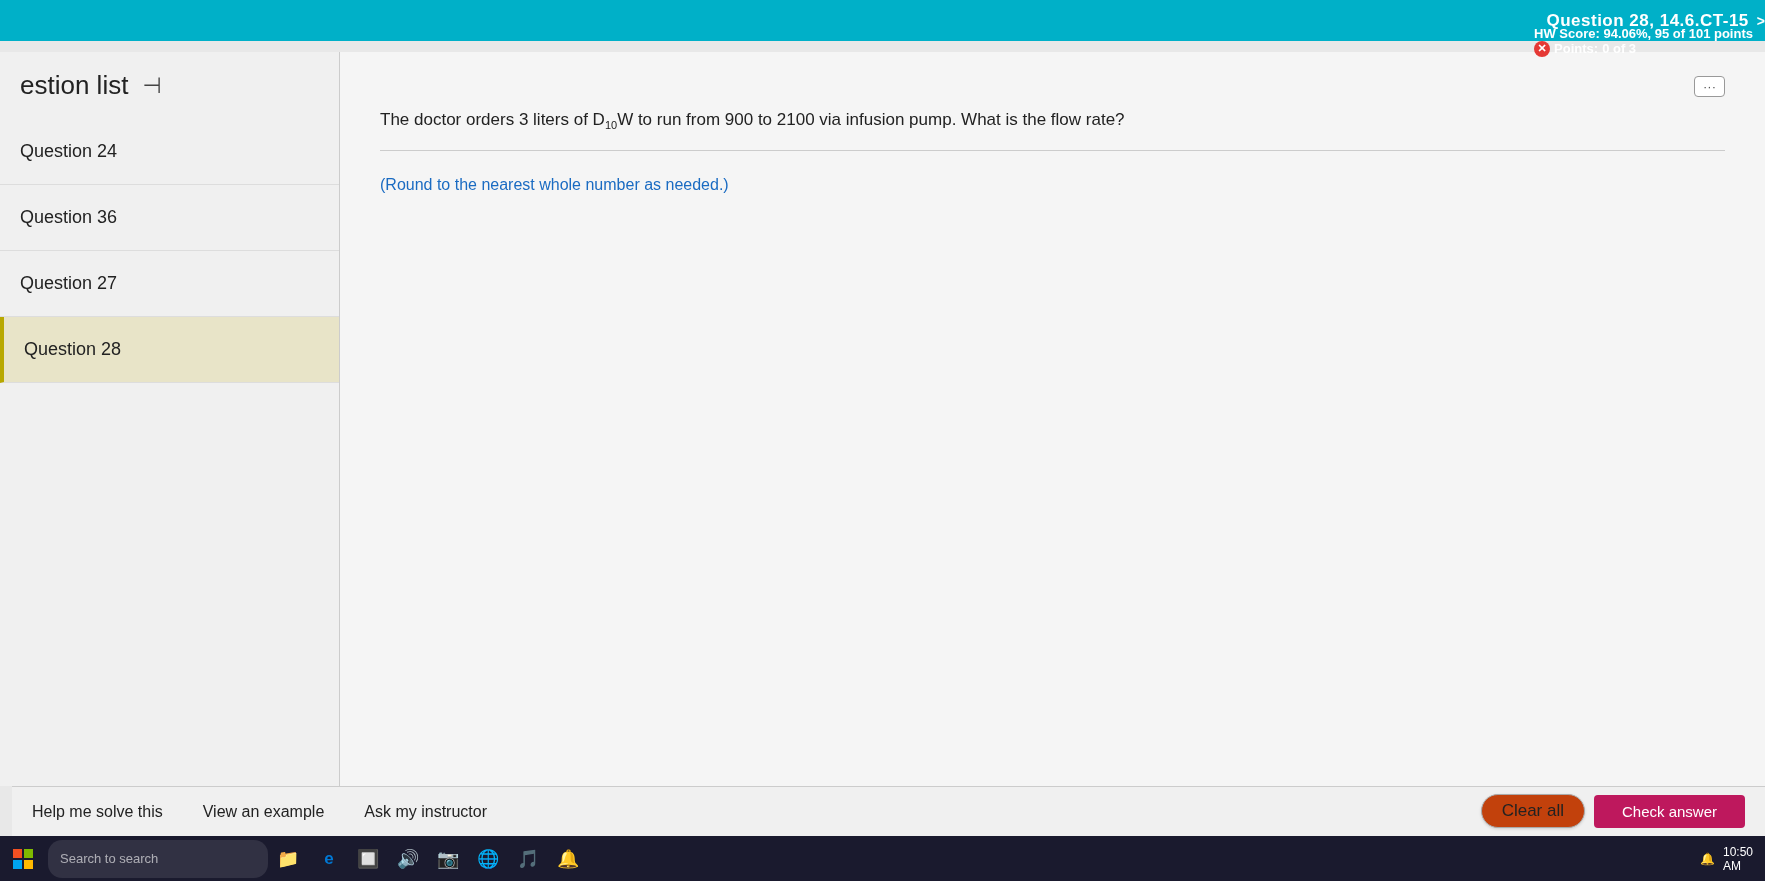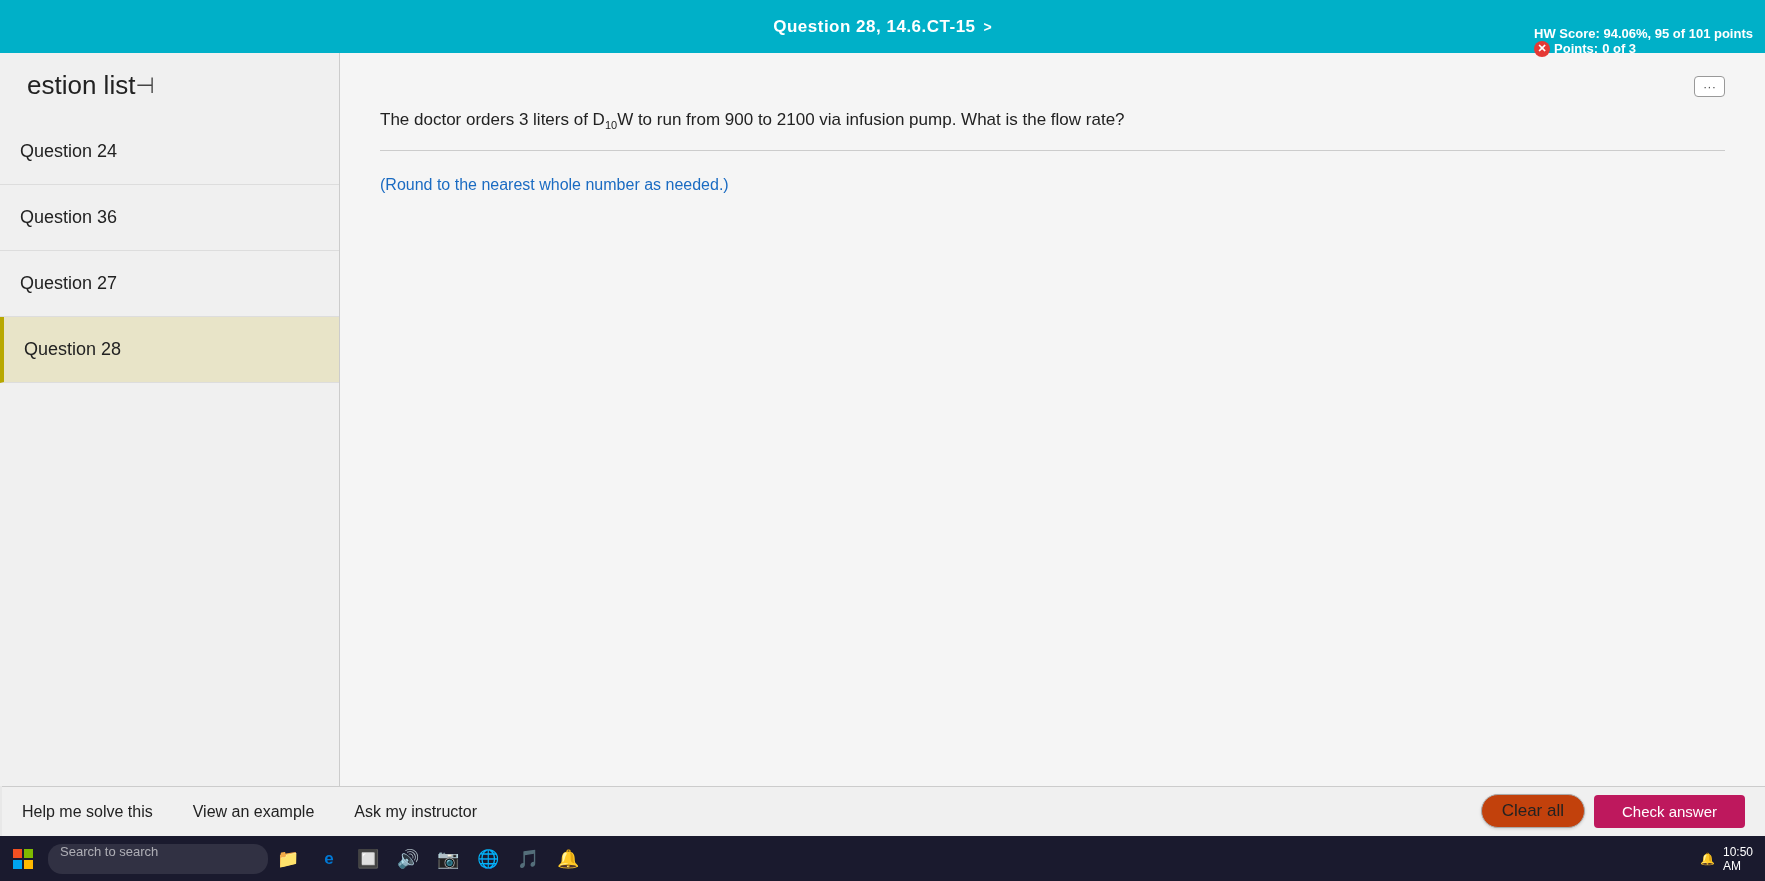--- a/index.html
+++ b/index.html
@@ -11,25 +11,25 @@
       background: #e8e8e8;
       position: relative;
     }
 
     
     .top-header {
       position: absolute;
       top: 0;
       left: 0;
       right: 0;
-      height: 53px;
+      height: 41px;
       background: #00b0c8;
       display: flex;
       align-items: center;
-      justify-content: center;
+      justify-content: flex-end;
       color: white;
       font-size: 16px;
       font-weight: bold;
       z-index: 10;
     }
     .top-header .question-label {
       font-size: 17px;
       font-weight: bold;
       letter-spacing: 0.5px;
     }
@@ -91,21 +91,21 @@
       overflow: hidden;
     }
     .sidebar-header {
       padding: 18px 20px;
       font-size: 26px;
       font-weight: 400;
       color: #222;
       background: #f0f0f0;
       display: flex;
       align-items: center;
-      margin-left: 7px;
+      gap: 14px;
     }
     .sidebar-header .collapse-icon {
       font-size: 22px;
       color: #444;
       cursor: pointer;
     }
     .sidebar-scroll {
       flex: 1;
       overflow-y: auto;
       position: relative;
@@ -189,21 +189,21 @@
       padding: 2px 8px;
       font-size: 13px;
       cursor: pointer;
       color: #555;
     }
 
     
     .bottom-toolbar {
       position: absolute;
       bottom: 0;
-      left: 2px;
+      left: 12px;
       right: 0;
       height: 50px;
       background: #f0f0f0;
       border-top: 1px solid #ccc;
       display: flex;
       align-items: center;
       padding: 0 20px;
       gap: 40px;
     }
     .bottom-link {
@@ -264,25 +264,25 @@
       display: flex;
       align-items: center;
       justify-content: center;
       border-radius: 4px;
       cursor: pointer;
       color: white;
       font-size: 18px;
     }
     .taskbar-search {
       flex: 0 0 220px;
-      height: 30px;
+      height: 38px;
       background: rgba(255,255,255,0.1);
       border-radius: 14px;
       display: flex;
-      align-items: flex-start;
+      align-items: center;
       padding: 0 12px;
       color: rgba(255,255,255,0.6);
       font-size: 13px;
       cursor: pointer;
       margin-left: 4px;
     }
     .taskbar-right {
       margin-left: auto;
       display: flex;
       align-items: center;

